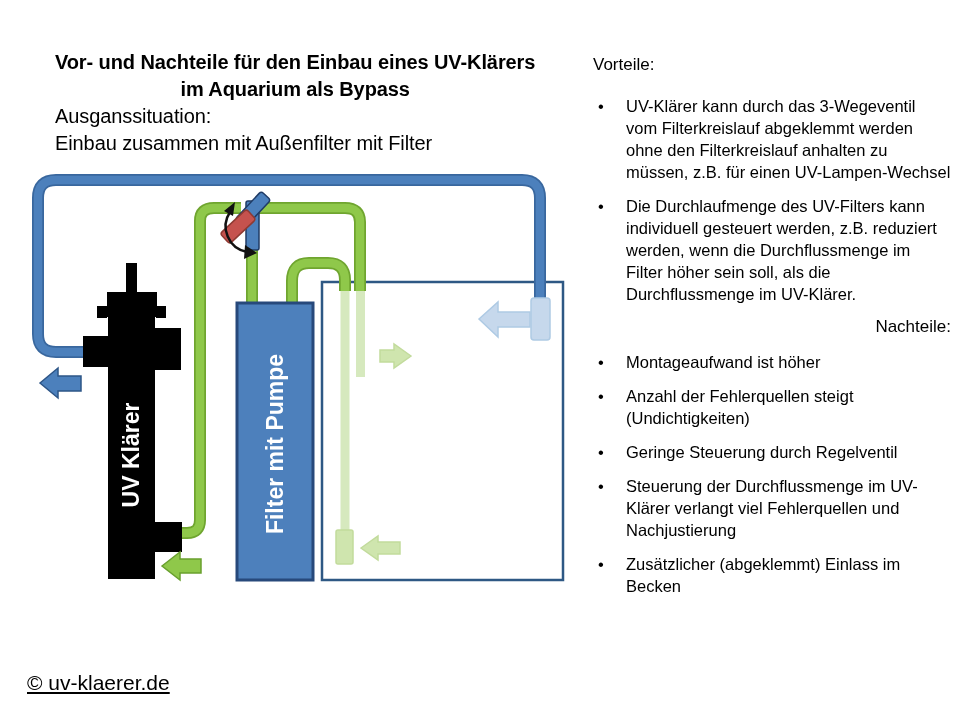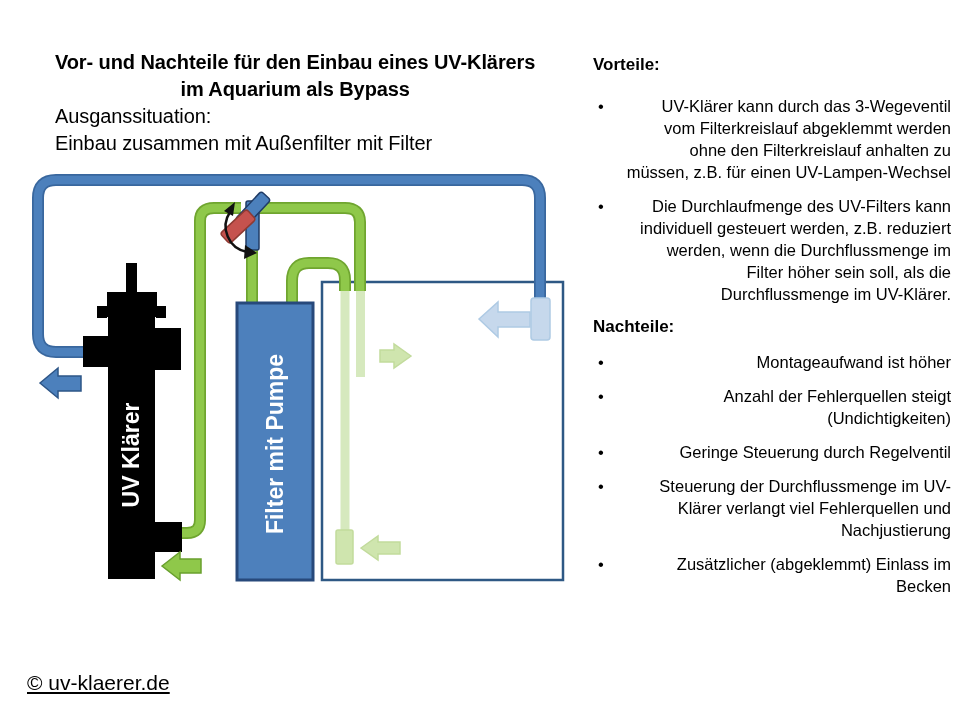--- a/index.html
+++ b/index.html
@@ -4,26 +4,26 @@
 <style>
   html,body{margin:0;padding:0;}
   body{
     width:960px;height:720px;background:#ffffff;position:relative;overflow:hidden;
     font-family:"Liberation Sans","DejaVu Sans",sans-serif;color:#000;
   }
   .title-block{position:absolute;left:55px;top:49px;font-size:20px;line-height:27px;letter-spacing:-0.1px;}
   .title-block .b{font-weight:bold;text-align:center;}
   .diagram-svg{position:absolute;left:0;top:0;width:960px;height:720px;}
   .right-col{position:absolute;left:593px;top:55px;width:358px;}
-  .rc-heading{font-size:17px;font-weight:bold;line-height:20px;margin:0 0 20px 0;}
-  .rc-heading.second{margin-top:10px;margin-bottom:14px;}
+  .rc-heading{font-size:17px;font-weight:normal;line-height:20px;margin:0 0 20px 0;}
+  .rc-heading.second{margin-top:10px;margin-bottom:14px;text-align:right;}
   .blist{margin:0;padding:0;}
   .bullet-item{display:flex;margin:0 0 12px 0;font-size:16.5px;line-height:22px;}
   .bullet-item .dot{flex:0 0 33px;padding-left:5px;box-sizing:border-box;}
-  .bullet-item .txt{flex:1;text-align:right;}
+  .bullet-item .txt{flex:1;}
   .footer{position:absolute;left:27px;top:670px;font-size:21px;line-height:26px;text-decoration:underline;}
 </style>
 </head>
 <body>
 
 <div class="title-block">
   <div class="b">Vor- und Nachteile für den Einbau eines UV-Klärers</div>
   <div class="b">im Aquarium als Bypass</div>
   <div>Ausganssituation:</div>
   <div>Einbau zusammen mit Außenfilter mit Filter</div>

